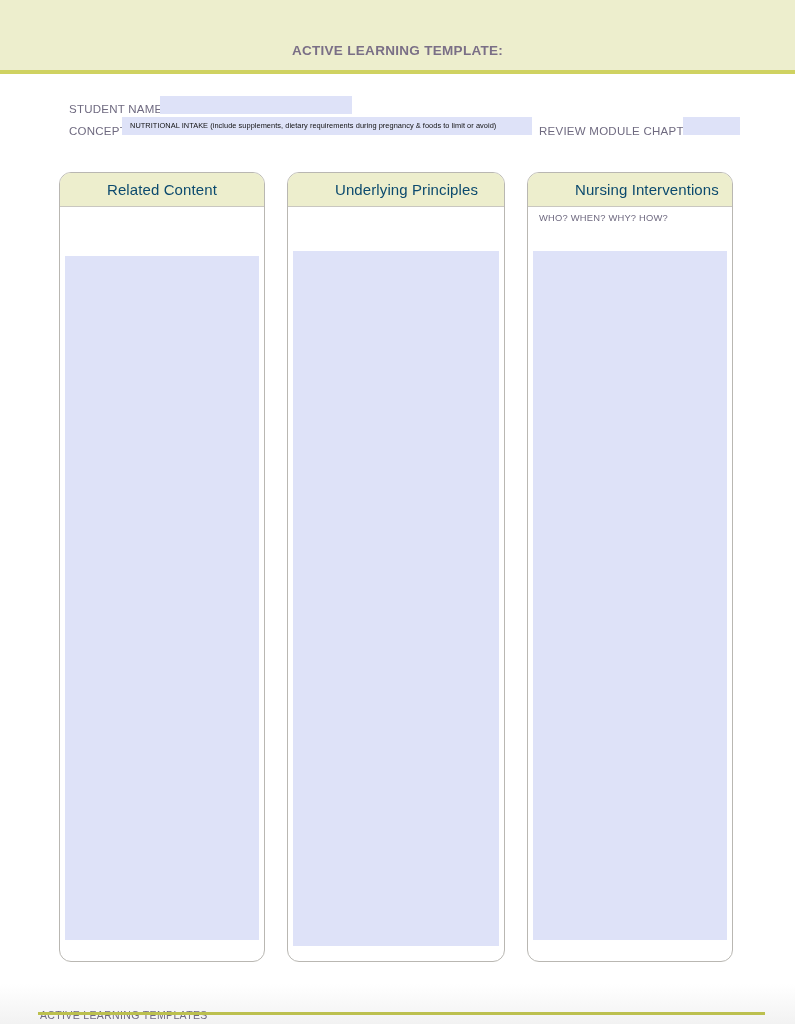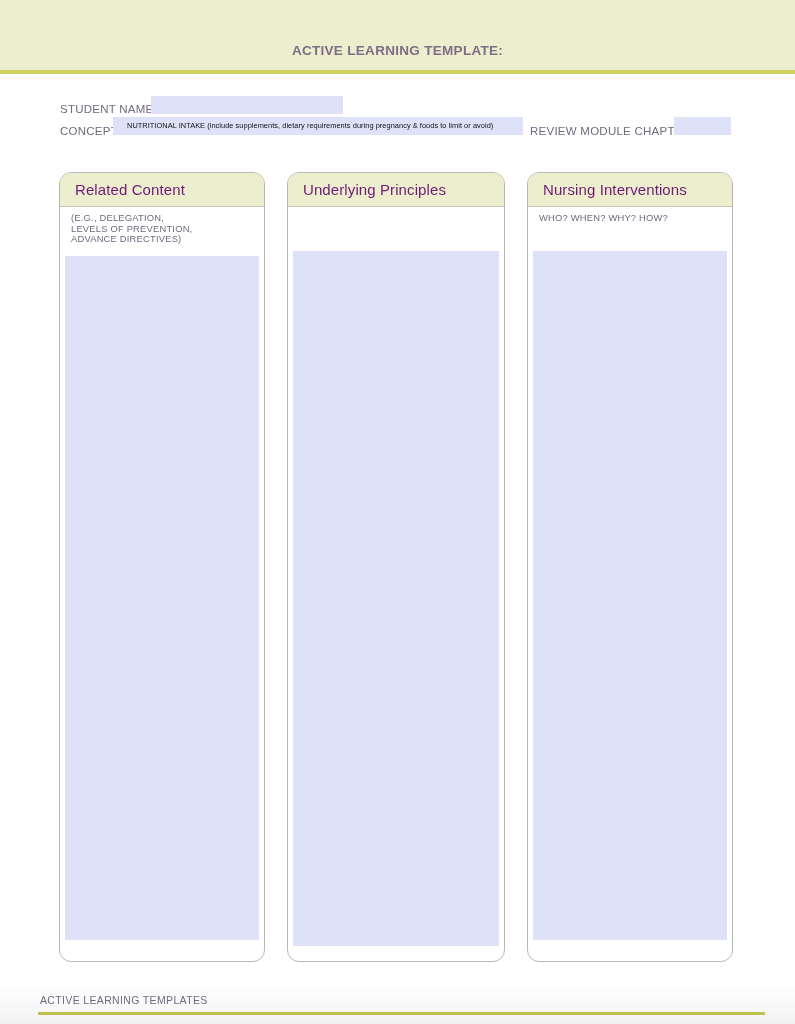--- a/index.html
+++ b/index.html
@@ -49,21 +49,21 @@
     font-size: 37px;
     color: #1d1d1d;
     margin-left: 11px;
     letter-spacing: 0.5px;
     white-space: nowrap;
   }
 
   
   .meta {
     position: absolute;
-    left: 3px;
+    left: 12px;
     top: 74px;
     width: 740px;
     height: 80px;
   }
   .meta-label {
     position: absolute;
     font-size: 11.5px;
     color: #6f6a80;
     letter-spacing: 0.25px;
     white-space: nowrap;
@@ -71,21 +71,21 @@
   .field {
     position: absolute;
     background: #dee2f8;
     border: none;
     box-sizing: border-box;
   }
   .field-text {
     font-size: 7.4px;
     color: #101010;
     line-height: 1;
-    padding: 0 14px;
+    padding: 0 8px;
     white-space: nowrap;
     overflow: hidden;
     letter-spacing: 0.05px;
     font-family: "Liberation Sans", sans-serif;
   }
 
   #lbl-student { left: 57px;  top: 29px; }
   #fld-student { left: 148px; top: 22px; width: 192px; height: 18px; }
 
   #lbl-concept { left: 57px;  top: 51px; }
@@ -123,23 +123,24 @@
     height: 34px;
     background: #edeecd;
     border-bottom: 1px solid #c9c7c0;
     display: flex;
     align-items: center;
     padding-left: 15px;
     box-sizing: border-box;
   }
   .col-head-title {
     font-size: 15px;
-    color: #701a75;
+    color: #0c4a6e;
     letter-spacing: 0.1px;
     white-space: nowrap;
+    margin-left: 32px;
   }
   .col-sub {
     padding: 6px 0 0 11px;
     font-size: 9.4px;
     line-height: 1.13;
     color: #6f6a80;
     letter-spacing: 0.2px;
     white-space: pre-line;
     min-height: 34px;
     box-sizing: border-box;
@@ -167,21 +168,21 @@
     position: absolute;
     left: 38px;
     top: 28px;
     width: 727px;
     height: 3px;
     background: #bcc04f;
   }
   .footer-text {
     position: absolute;
     left: 40px;
-    top: 10px;
+    top: 25px;
     font-size: 10.5px;
     color: #6f6a80;
     letter-spacing: 0.35px;
     white-space: nowrap;
   }
 </style>
 </head>
 <body>
 
 <div class="header-band">
@@ -207,23 +208,20 @@
     <span class="field-text"></span>
   </div>
 </div>
 
 <div class="columns">
 
   <div class="col-box col-1">
     <div class="col-head">
       <span class="col-head-title">Related Content</span>
     </div>
-    <div class="col-sub">(E.G., DELEGATION,
-LEVELS OF PREVENTION,
-ADVANCE DIRECTIVES)</div>
     <div class="col-fill">
       <span class="field-text"></span>
     </div>
   </div>
 
   <div class="col-box col-3">
     <div class="col-head">
       <span class="col-head-title">Nursing Interventions</span>
     </div>
     <div class="col-sub">WHO? WHEN? WHY? HOW?</div>

